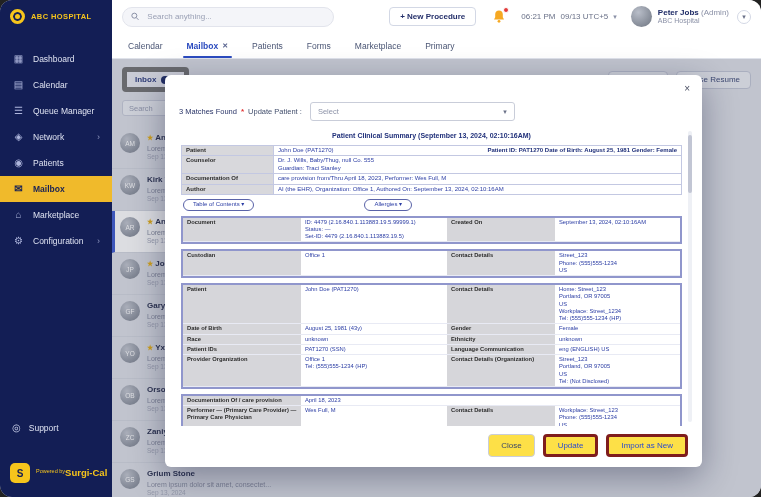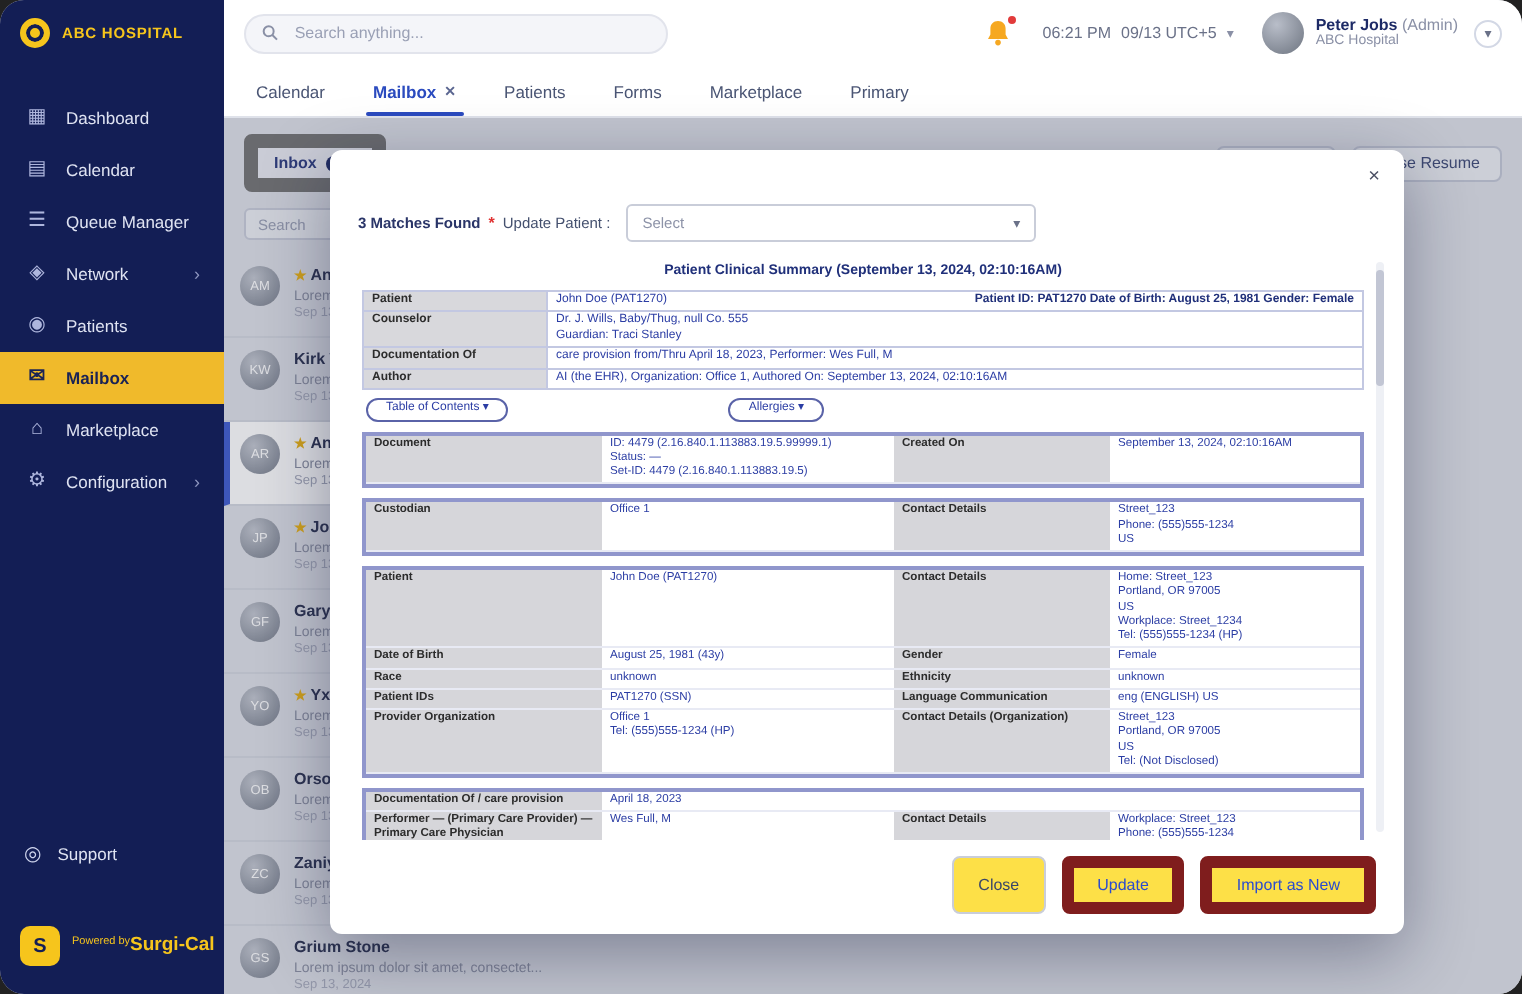--- a/index.html
+++ b/index.html
@@ -51,21 +51,21 @@
   .tabbar{position:absolute;left:112px;right:0;top:33px;height:26px;background:#fff;border-bottom:1px solid #dfe2ea;
           display:flex;align-items:stretch;gap:24px;padding:0 0 0 16px;z-index:25;}
   .tab{display:flex;align-items:center;gap:4px;font-size:8.5px;color:#4a5574;cursor:pointer;position:relative;}
   .tab.active{color:#2b4bbf;font-weight:bold;}
   .tab.active::after{content:"";position:absolute;left:-4px;right:-4px;bottom:0;height:2px;background:#2b4bbf;border-radius:2px;}
   .tab .tclose{font-size:7px;color:#5a6590;}
 
   
   .content{position:absolute;left:112px;top:59px;right:0;bottom:0;background:#dfe1e8;}
   .list-head{display:flex;align-items:center;padding:8px 10px 4px 10px;}
-  .inbox-pill{display:flex;align-items:center;gap:5px;border:7px solid #737373;background:#e9ebf2;border-radius:4px;
+  .inbox-pill{display:flex;align-items:center;gap:5px;border:5px solid #737373;background:#e9ebf2;border-radius:4px;
               padding:3px 8px;font-size:8px;font-weight:bold;color:#2b3a7e;cursor:pointer;}
   .inbox-badge{background:#1d2a66;color:#fff;border-radius:7px;font-size:6px;padding:1px 4px;font-weight:bold;}
   .list-head .sp{flex:1;}
   .ghost-btn{border:1px solid #c2c7d6;background:#eceef3;border-radius:4px;height:18px;min-width:60px;margin-left:8px;
              font-size:8px;color:#3d4a77;padding:0 10px;cursor:pointer;}
   .mail-search{margin:4px 10px 6px 10px;width:104px;height:16px;border:1px solid #c8ccd9;background:#eceef3;border-radius:3px;
                font-size:7.5px;color:#4a5168;padding:0 6px;outline:none;font-family:"Liberation Sans",sans-serif;}
   .mail-search::placeholder{color:#9aa0b5;}
   .mail-list{position:absolute;left:0;right:0;top:68px;bottom:0;overflow:hidden;width:260px;}
   .mail-item{display:flex;gap:7px;padding:6px 8px;border-bottom:1px solid #d4d7e0;cursor:pointer;}
@@ -79,21 +79,21 @@
   .m-meta{font-size:6.5px;color:#a7abbc;}
 
   
   .overlay{position:absolute;left:112px;top:59px;right:0;bottom:0;background:rgba(62,68,90,.18);z-index:40;}
   .modal{position:absolute;left:165px;top:75px;width:537px;height:392px;background:#fff;border-radius:6px;z-index:50;
          box-shadow:0 10px 34px rgba(15,20,55,.38);display:flex;flex-direction:column;}
   .modal-head{display:flex;align-items:flex-start;padding:9px 12px 2px 14px;}
   .modal-title{font-size:8.5px;font-weight:bold;color:#1e2a5e;}
   .modal-close{margin-left:auto;font-size:10px;color:#4a4f63;cursor:pointer;line-height:1;}
   .modal-sub{display:flex;align-items:center;gap:4px;padding:6px 14px 6px 14px;}
-  .matches{font-size:7.5px;font-weight:bold;color:#2a3568;}
+  .matches{font-size:7.5px;font-weight:normal;color:#2a3568;}
   .req{color:#e03131;font-size:8px;font-weight:bold;}
   .upd-label{font-size:7.5px;color:#44506e;}
   .select-box{display:flex;align-items:center;width:205px;height:19px;border:1px solid #c9cdd9;border-radius:3px;
               padding:0 7px;font-size:7.5px;color:#8d93a8;cursor:pointer;margin-left:4px;}
   .select-box .sp{flex:1;}
   .select-chev{font-size:7px;color:#6a7188;}
   .doc-wrap{position:relative;flex:1;margin:0 10px;overflow:hidden;}
   .doc-scroll{position:absolute;right:0;top:4px;bottom:4px;width:4px;background:#eef0f5;border-radius:2px;}
   .doc-thumb{position:absolute;right:0;top:4px;width:4px;height:58px;background:#c2c6d4;border-radius:2px;}
   .doc{padding:2px 10px 0 6px;color:#2b3da4;font-size:6px;line-height:1.25;}
@@ -108,21 +108,21 @@
   .pill{border:1px solid #5a63a8;border-radius:8px;padding:1px 9px;font-size:6px;color:#2b3da4;background:#fff;cursor:pointer;white-space:nowrap;}
   .sec{border:2px solid #9096cc;margin-top:5px;}
   .srow{display:grid;grid-template-columns:118px 146px 108px 1fr;}
   .srow.full{grid-template-columns:118px 1fr;}
   .scell{padding:1px 4px;border-bottom:1px solid #e8eaf4;font-size:5.8px;}
   .slabel{background:#d6d6da;font-weight:bold;color:#2c2c2c;}
   .sval{color:#2b3da4;}
   .modal-foot{display:flex;justify-content:flex-end;gap:8px;padding:8px 14px 10px 14px;}
   .fbtn{border-radius:4px;padding:4px 12px;font-size:8px;background:#fde047;cursor:pointer;font-family:"Liberation Sans",sans-serif;}
   .fbtn.plain{border:1px solid #c9cdd9;color:#3a4668;}
-  .fbtn.primary{border:6px solid #7f1d1d;color:#2b4bcf;}
+  .fbtn.primary{border:3px solid #7f1d1d;color:#2b4bcf;}
   .fbtn.strong{font-weight:normal;}
 </style>
 </head>
 <body>
 
 <div class="app">
 
   <div class="content">
     <div class="list-head">
       <div class="inbox-pill">
@@ -268,20 +268,21 @@
 
   <div class="topbar">
     <div class="search-pill">
       <svg width="9" height="9" viewBox="0 0 10 10">
         <circle cx="4" cy="4" r="3" fill="none" stroke="#8a90a6" stroke-width="1.2"></circle>
         <line x1="6.2" y1="6.2" x2="9" y2="9" stroke="#8a90a6" stroke-width="1.2"></line>
       </svg>
       <input placeholder="Search anything..." style="">
     </div>
     <span class="tb-spacer"></span>
+    <button class="btn-new">+ New Procedure</button>
     <span class="bell-wrap">
       <svg width="14" height="15" viewBox="0 0 14 15">
         <path d="M7 1.5c2.3 0 3.8 1.6 3.8 3.8v2.9l1.2 2.3H2l1.2-2.3V5.3C3.2 3.1 4.7 1.5 7 1.5z" fill="#f6a821"></path>
         <circle cx="7" cy="12.3" r="1.4" fill="#f6a821"></circle>
       </svg>
       <span class="bell-dot"></span>
     </span>
     <span class="time-block">
       <span>06:21 PM</span>
       <span>09/13 UTC+5</span>

